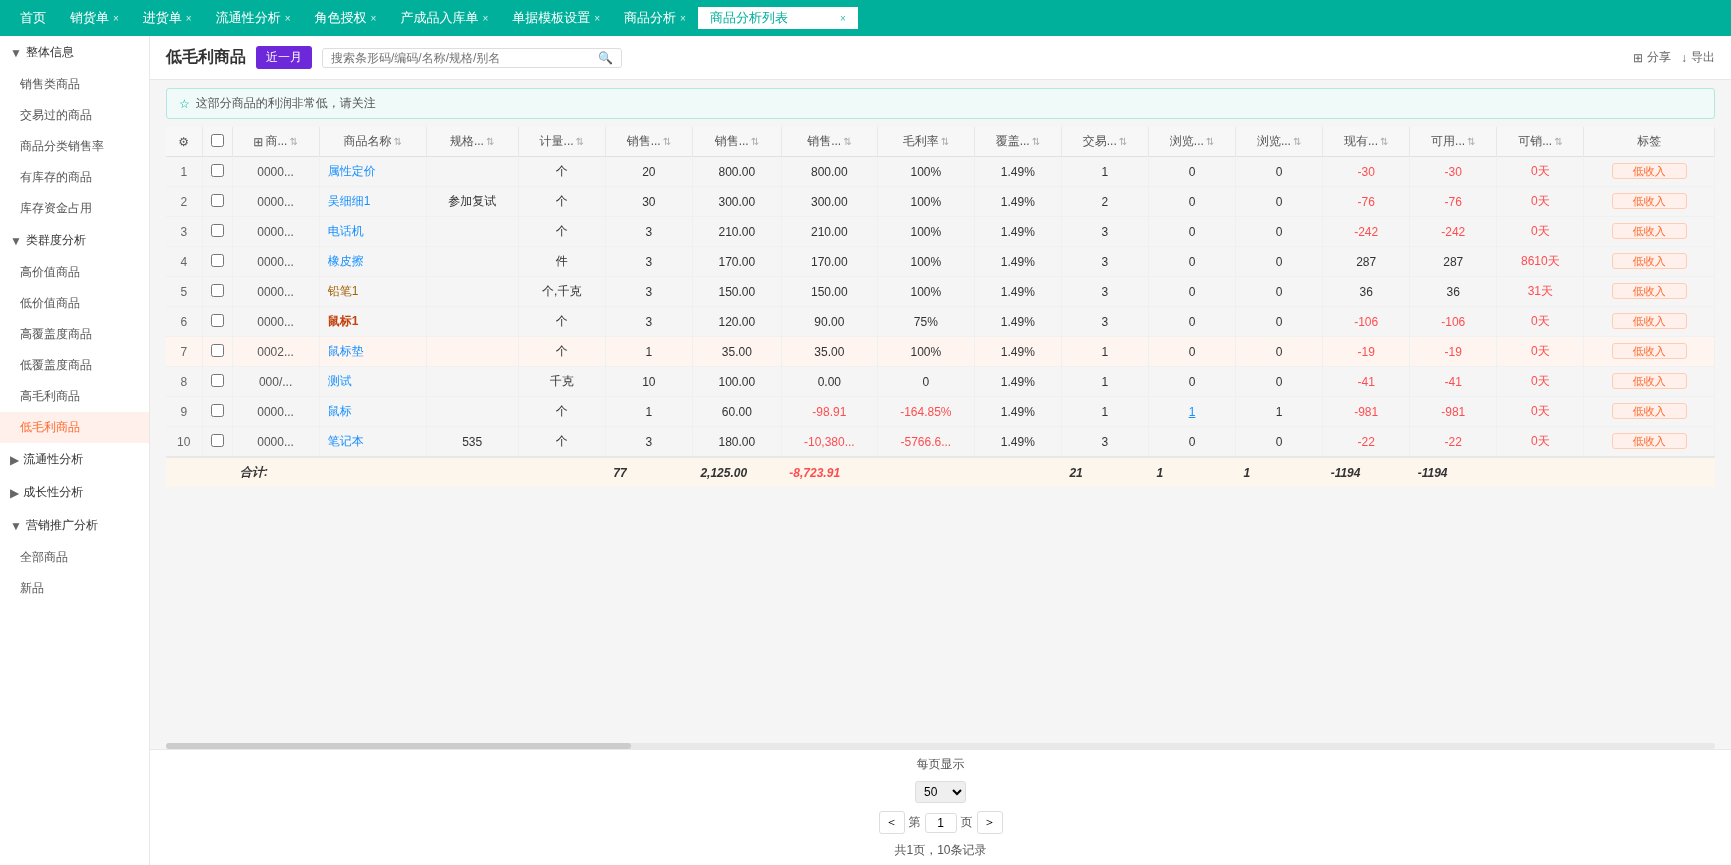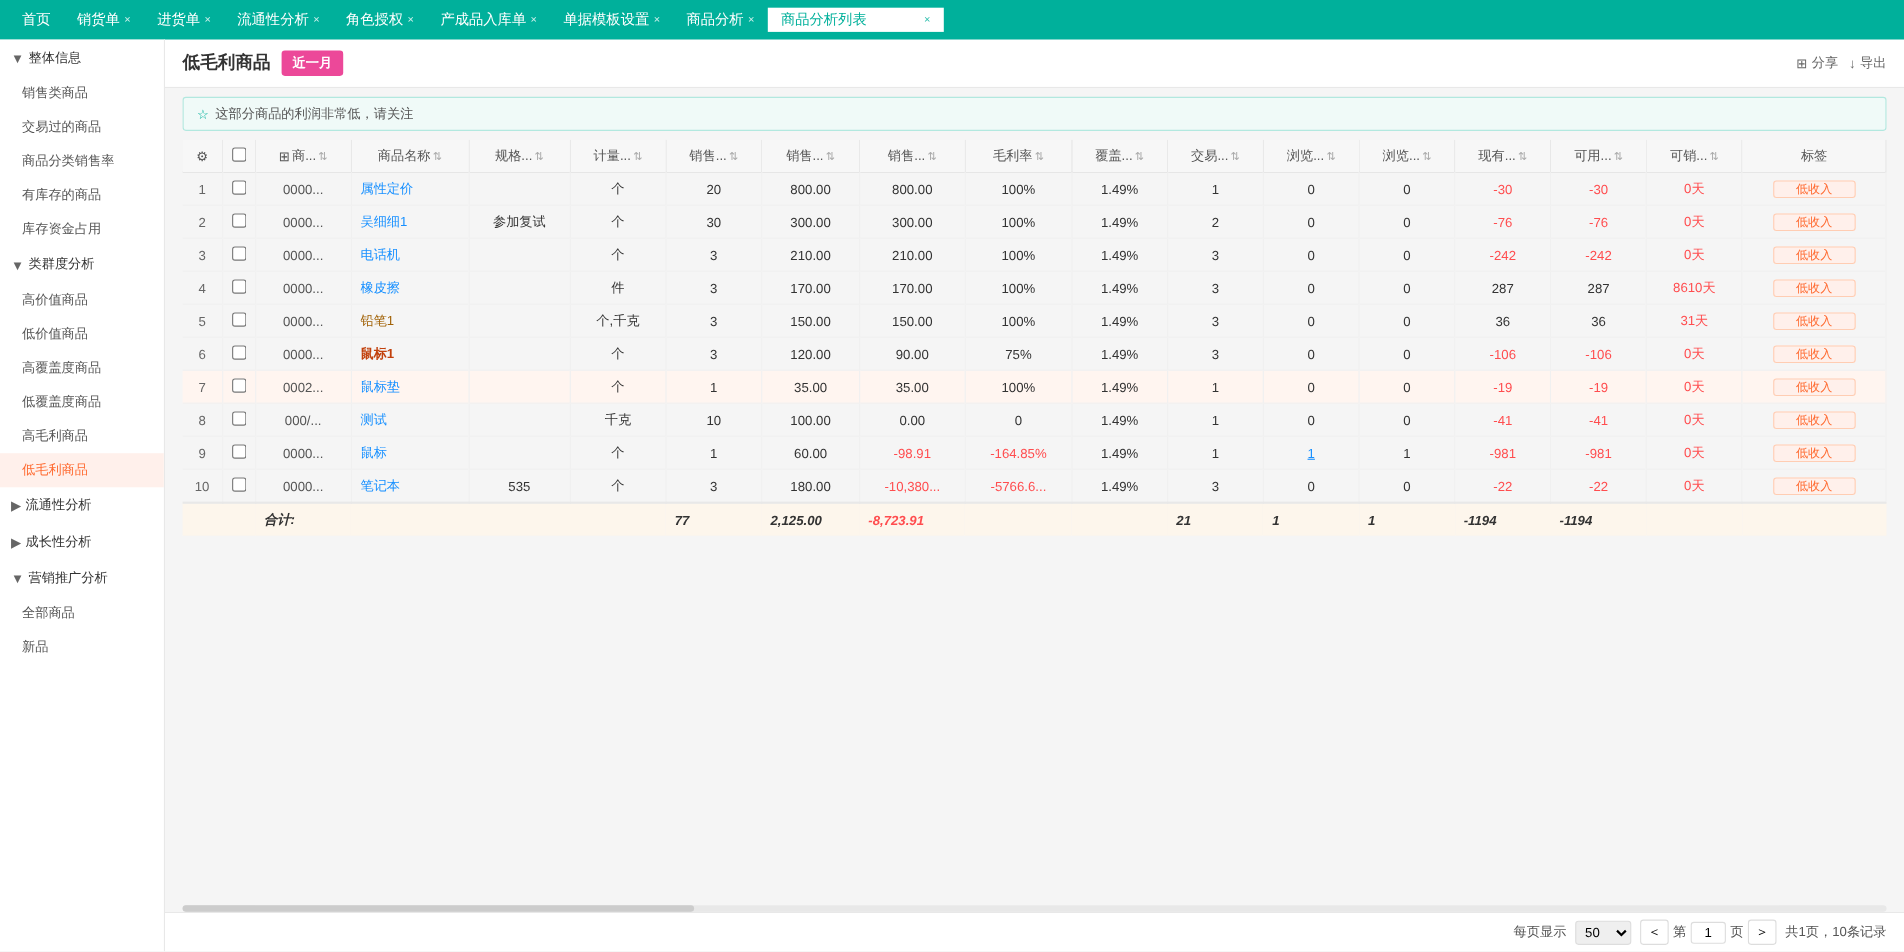--- a/index.html
+++ b/index.html
@@ -73,28 +73,27 @@
       background: #fff;
       border-bottom: 1px solid #e8e8e8;
       gap: 10px;
     }
     .page-title {
       font-size: 16px;
       font-weight: bold;
       color: #333;
     }
     .filter-btn {
-      background: #ec4899;
+      background: #6d28d9;
       color: #fff;
       border: none;
       border-radius: 3px;
       padding: 3px 10px;
       font-size: 12px;
       cursor: pointer;
-      font-weight: bold;
     }
     .search-box {
       display: flex;
       align-items: center;
       border: 1px solid #ddd;
       border-radius: 3px;
       padding: 2px 8px;
       background: #fff;
       flex: 1;
       max-width: 300px;
@@ -211,20 +210,21 @@
     .pagination-bar {
       display: flex;
       align-items: center;
       justify-content: flex-end;
       padding: 6px 16px;
       background: #fff;
       border-top: 1px solid #e8e8e8;
       font-size: 12px;
       color: #555;
       gap: 8px;
+      flex-direction: column;
     }
     .pagination-bar select {
       border: 1px solid #ddd;
       border-radius: 3px;
       padding: 2px 4px;
       font-size: 12px;
     }
     .pagination-bar .page-nav {
       display: flex;
       align-items: center;
@@ -372,20 +372,24 @@
     <div class="sidebar-item">
       <span>新品</span>
     </div>
   </div>
 
   <div class="content">
 
     <div class="page-header">
       <span class="page-title">低毛利商品</span>
       <button class="filter-btn">近一月</button>
+      <div class="search-box">
+        <input type="text" placeholder="搜索条形码/编码/名称/规格/别名" style="">
+        <span style="color:#aaa; cursor:pointer;">🔍</span>
+      </div>
       <div class="header-actions">
         <button class="action-btn">
           <span>⊞</span>
           <span>分享</span>
         </button>
         <button class="action-btn">
           <span>↓</span>
           <span>导出</span>
         </button>
       </div>

